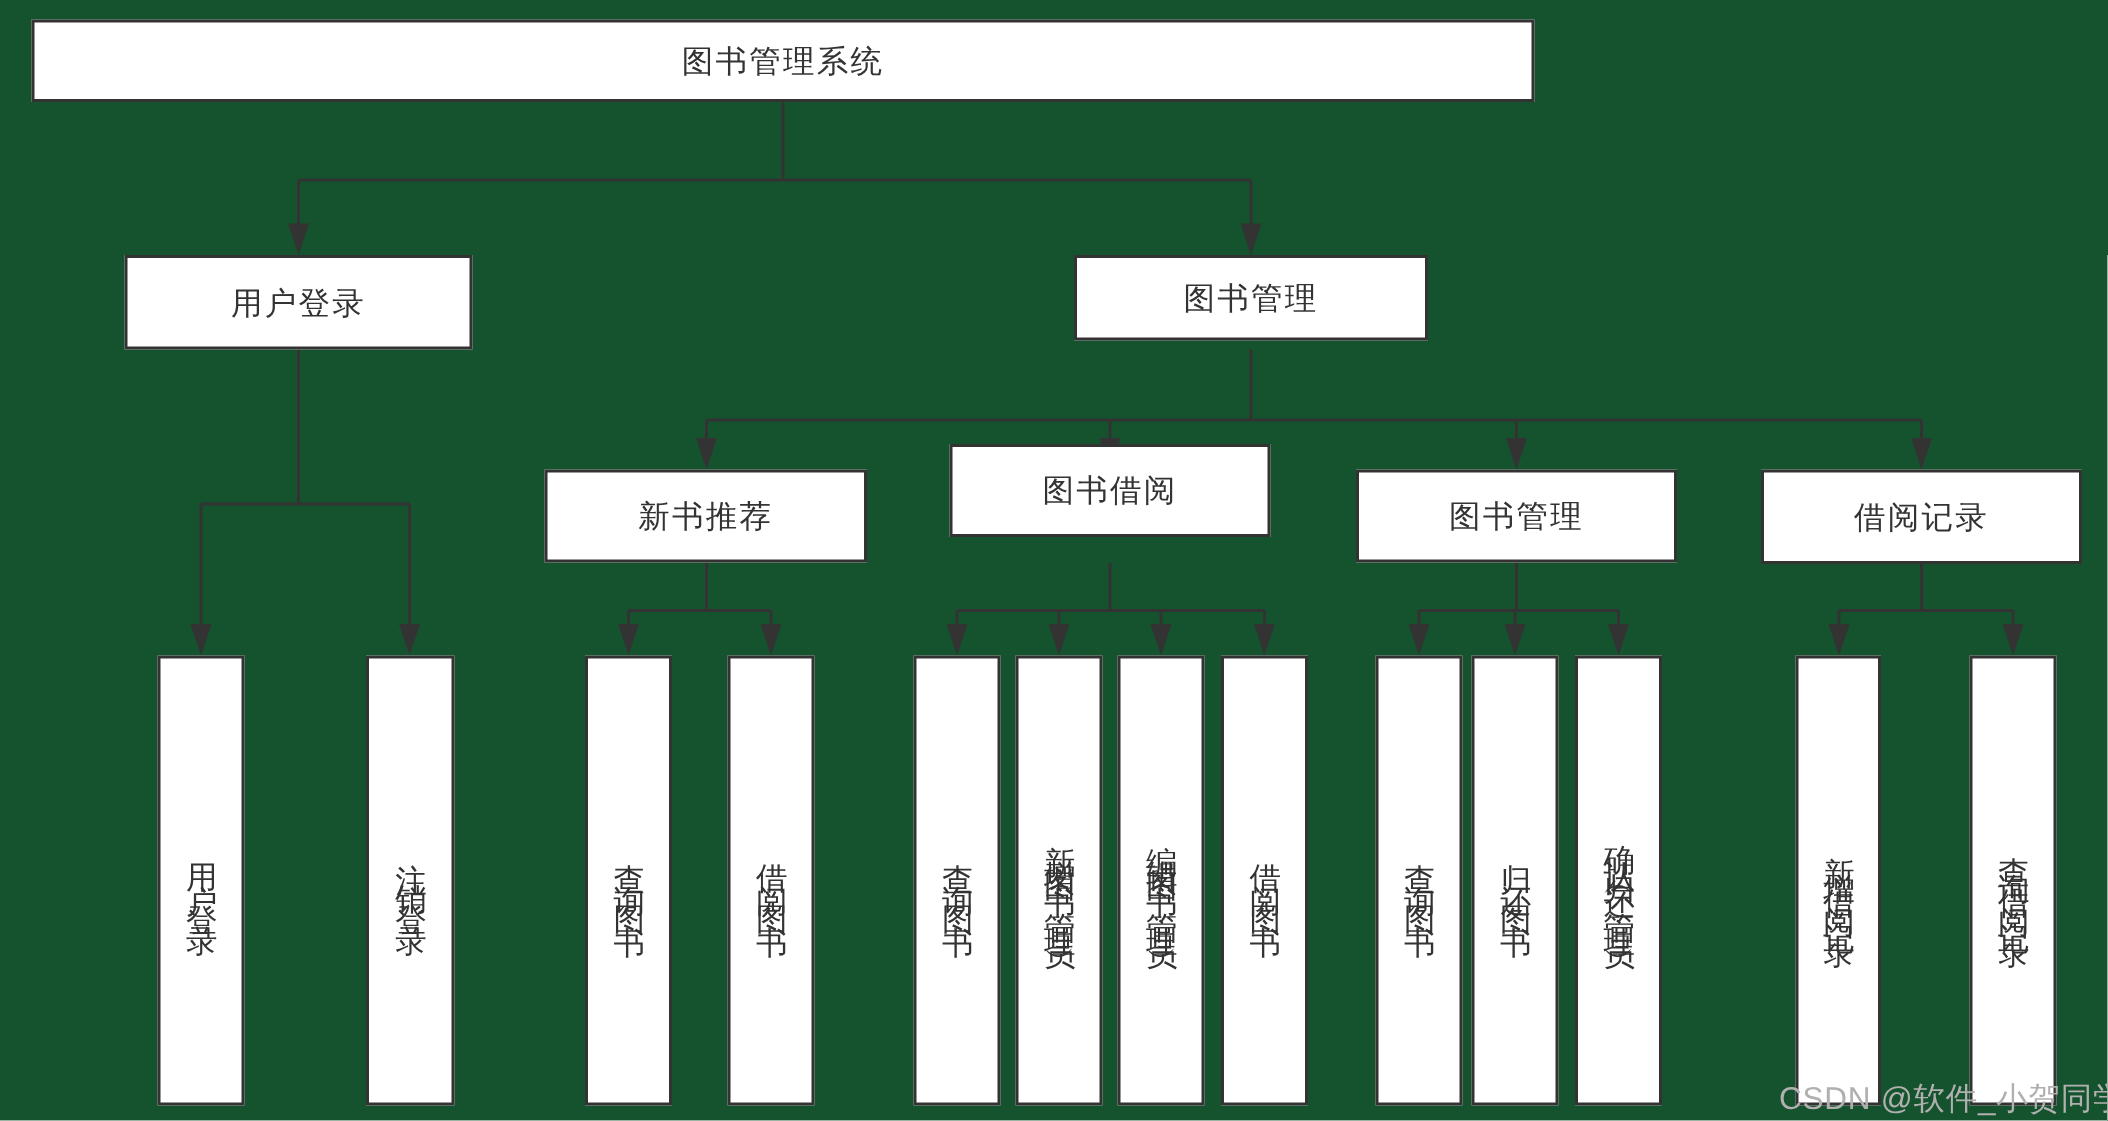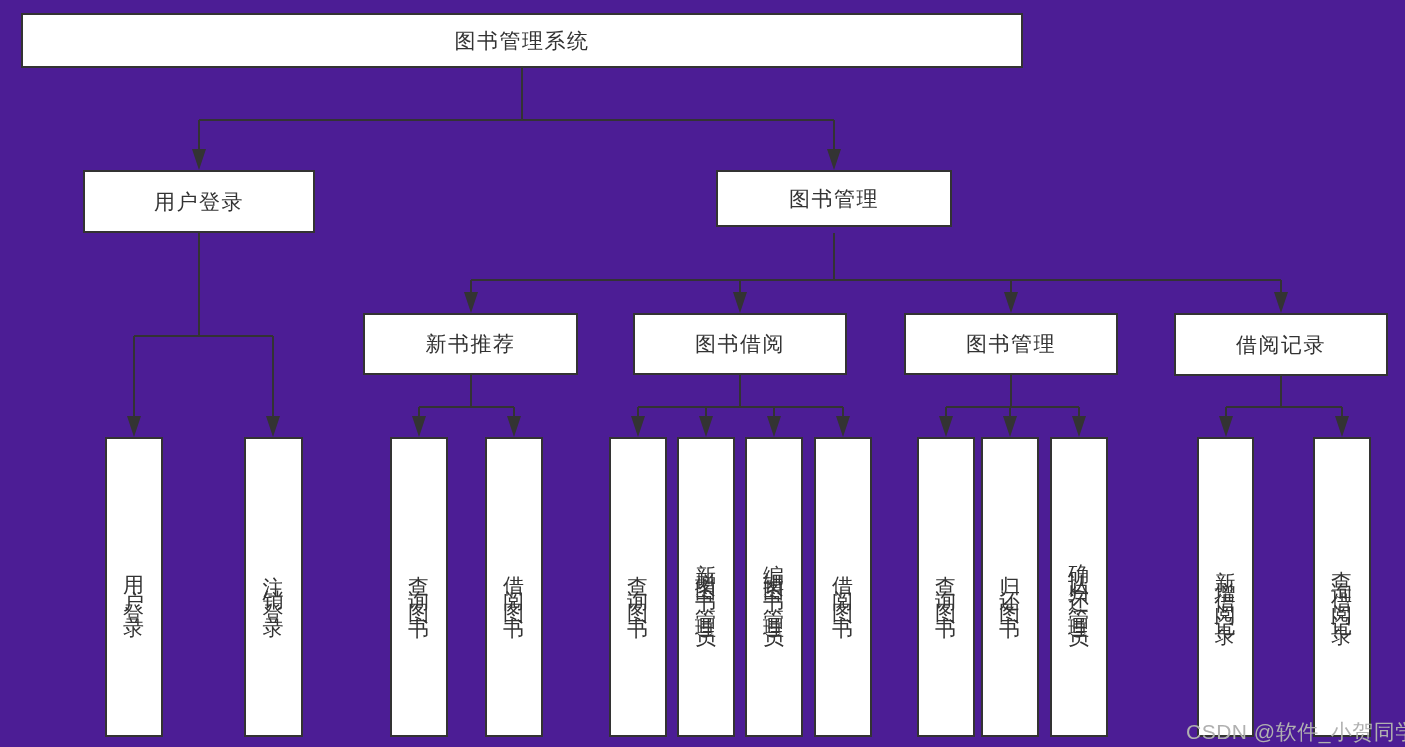--- a/index.html
+++ b/index.html
@@ -1,17 +1,17 @@
 <!DOCTYPE html>
 <html><head>
 <meta charset="utf-8">
 <style>
   html,body{margin:0;padding:0;background:#ffffff;}
   .stage{
-    position:relative;width:1405px;height:747px;background:#4c1d95;
+    position:relative;width:1405px;height:747px;background:#14532d;
     font-family:"Liberation Sans","DejaVu Sans",sans-serif;overflow:hidden;
   }
   .wires{position:absolute;left:0;top:0;width:1405px;height:747px;z-index:0;}
   .hbox{
     position:absolute;box-sizing:border-box;border:2px solid #333333;background:#ffffff;
     display:flex;align-items:center;justify-content:center;z-index:1;
     font-size:21px;color:#333333;letter-spacing:1.5px;white-space:nowrap;
   }
   .leaf{
     position:absolute;box-sizing:border-box;border:2px solid #333333;background:#ffffff;
@@ -109,21 +109,21 @@
   <div class="hbox" style="left:83px;top:170px;width:232px;height:63px">
     <span>用户登录</span>
   </div>
   <div class="hbox" style="left:716px;top:170px;width:236px;height:57px">
     <span>图书管理</span>
   </div>
 
   <div class="hbox" style="left:363px;top:313px;width:215px;height:62px">
     <span>新书推荐</span>
   </div>
-  <div class="hbox" style="left:633px;top:313px;width:214px;height:62px">
+  <div class="hbox" style="left:633px;top:296px;width:214px;height:62px">
     <span>图书借阅</span>
   </div>
   <div class="hbox" style="left:904px;top:313px;width:214px;height:62px">
     <span>图书管理</span>
   </div>
   <div class="hbox" style="left:1174px;top:313px;width:214px;height:63px">
     <span>借阅记录</span>
   </div>
 
   <div class="leaf sp-short" style="left:105px;top:437px;width:58px;height:300px">

